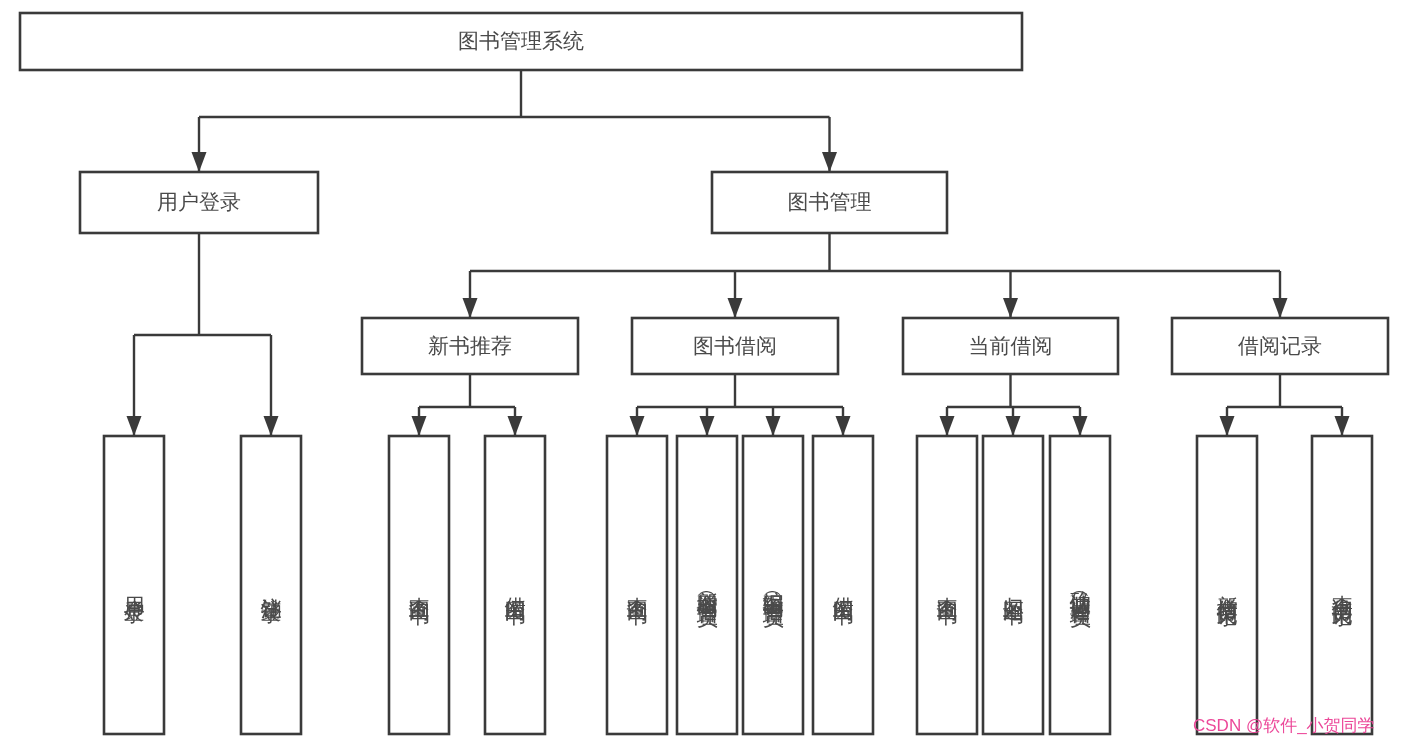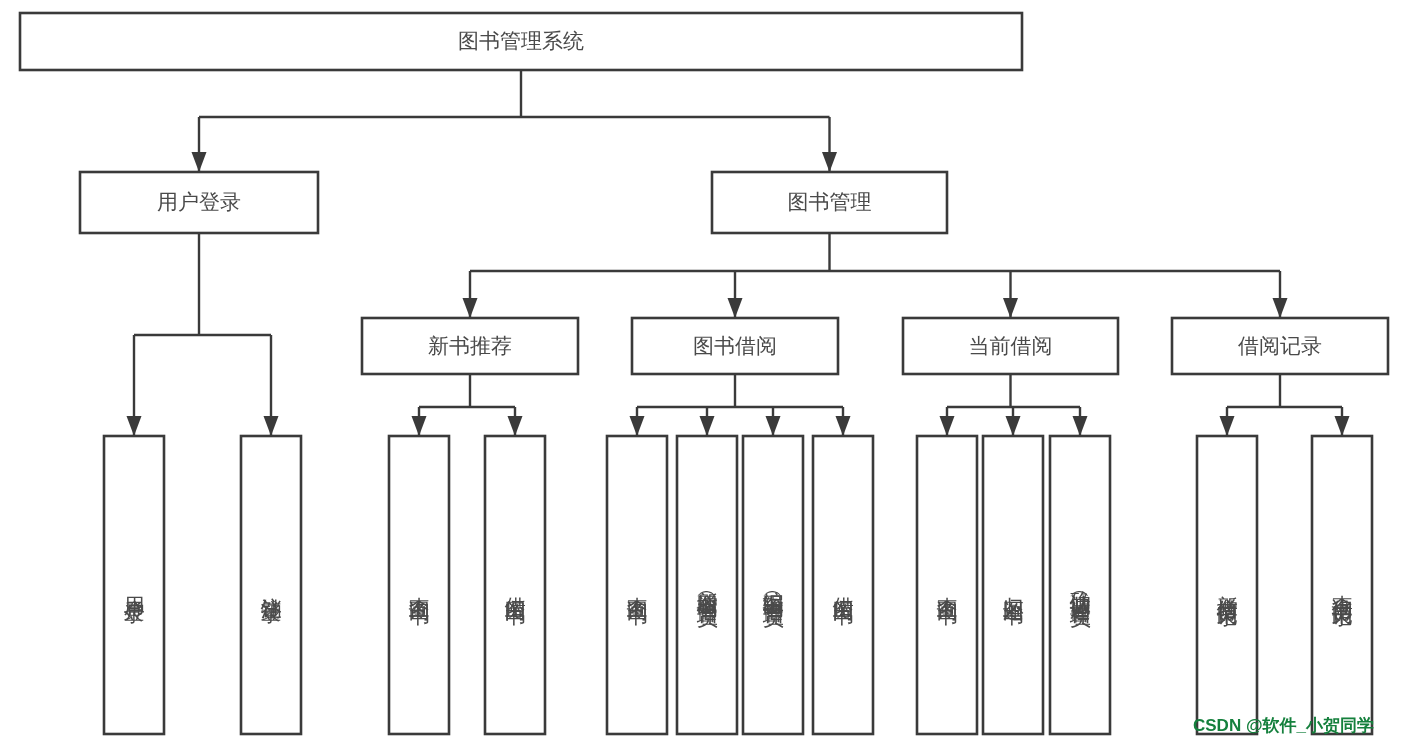--- a/index.html
+++ b/index.html
@@ -58,25 +58,24 @@
     align-items: center;
     justify-content: center;
     text-align: center;
     white-space: nowrap;
     pointer-events: none;
   }
   .watermark {
     position: absolute;
     font-family: "Liberation Sans", "DejaVu Sans", sans-serif;
     font-size: 17px;
-    color: #15803d;
+    color: #ec4899;
     white-space: nowrap;
     left: 1193px;
     top: 714px;
-    font-weight: bold;
   }
 </style>
 </head>
 <body>
 
 <div id="canvas">
   <svg class="diagram" viewBox="0 0 1405 747" xmlns="http://www.w3.org/2000/svg">
     <g id="connectors-layer">
         <g>
           <line x1="521" y1="70" x2="521" y2="117" class="connector"></line>

